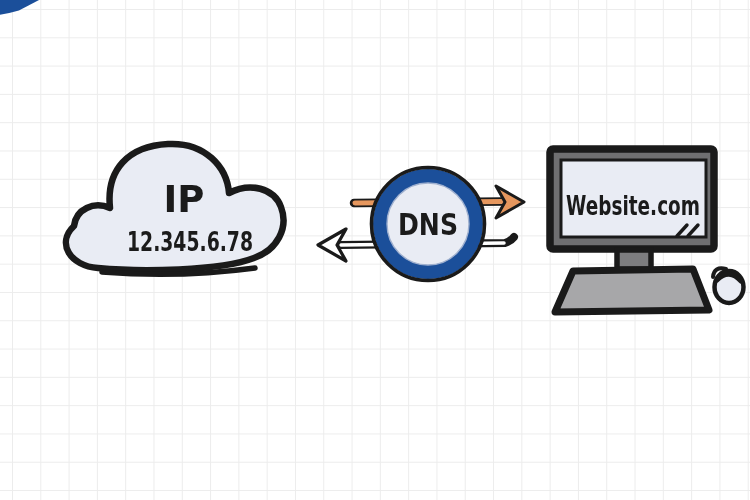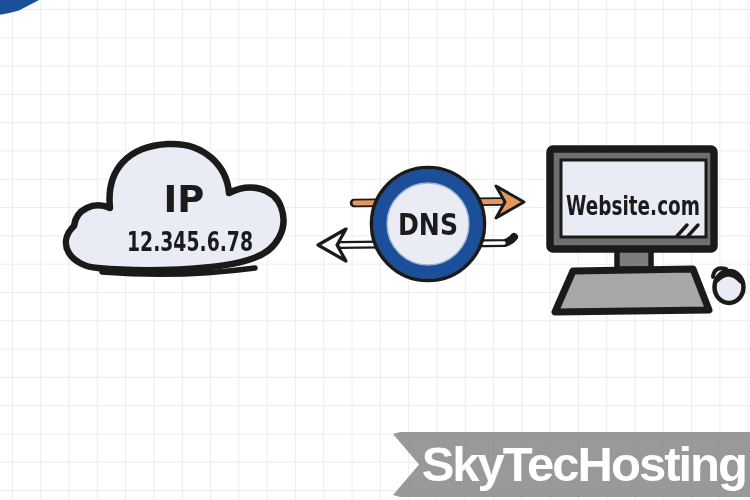--- a/index.html
+++ b/index.html
@@ -89,17 +89,14 @@
       <path d="M 573 271 L 693 269 L 709 310 L 555 312 Z" fill="#a7a7a9" stroke="#1a1a1a" stroke-width="7" stroke-linejoin="round"></path>
     </g>
 
     <g>
       <ellipse cx="729" cy="287" rx="14.5" ry="16" fill="#e9ecf4" stroke="#1a1a1a" stroke-width="4.5"></ellipse>
       <path d="M 717 280 Q 729 268 741 281" fill="none" stroke="#1a1a1a" stroke-width="5" stroke-linecap="round"></path>
       <path d="M 713 277 Q 714 266 726 269" fill="none" stroke="#1a1a1a" stroke-width="4" stroke-linecap="round"></path>
     </g>
   </svg>
 
-  <div class="banner">
-    <span class="brand">SkyTecHosting</span>
-  </div>
 
 </div>
 
 </body></html>

